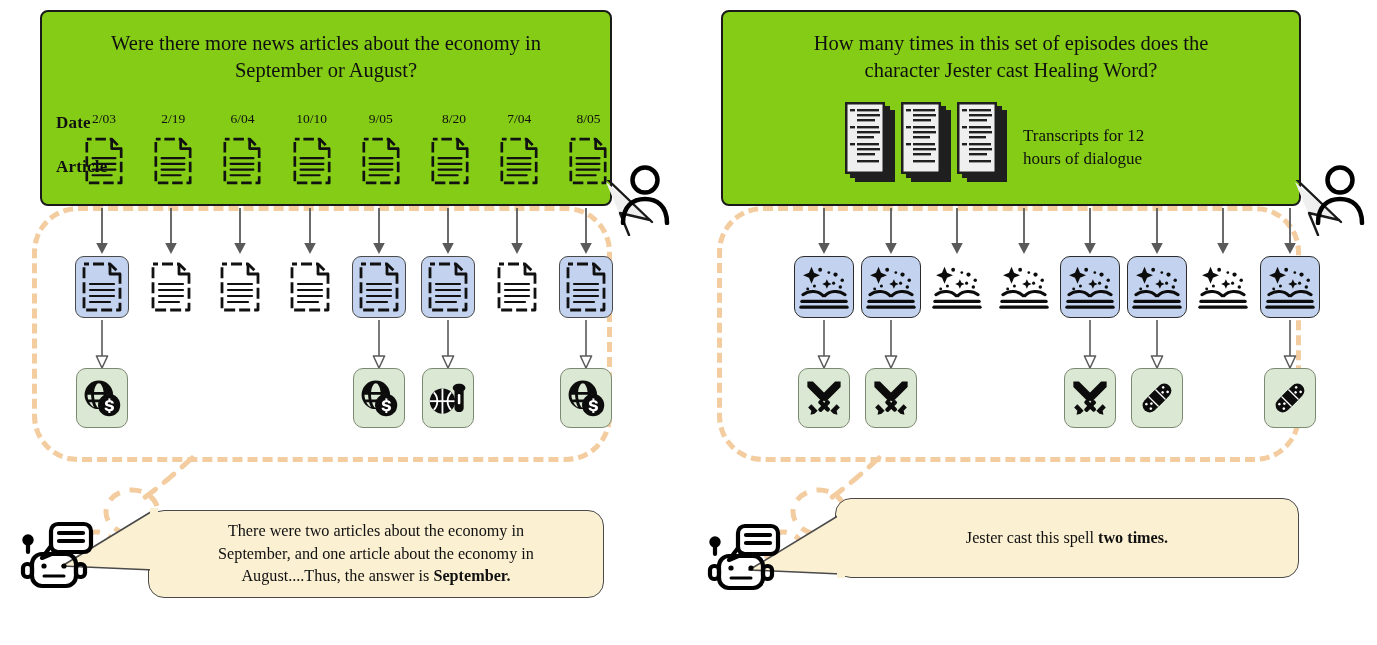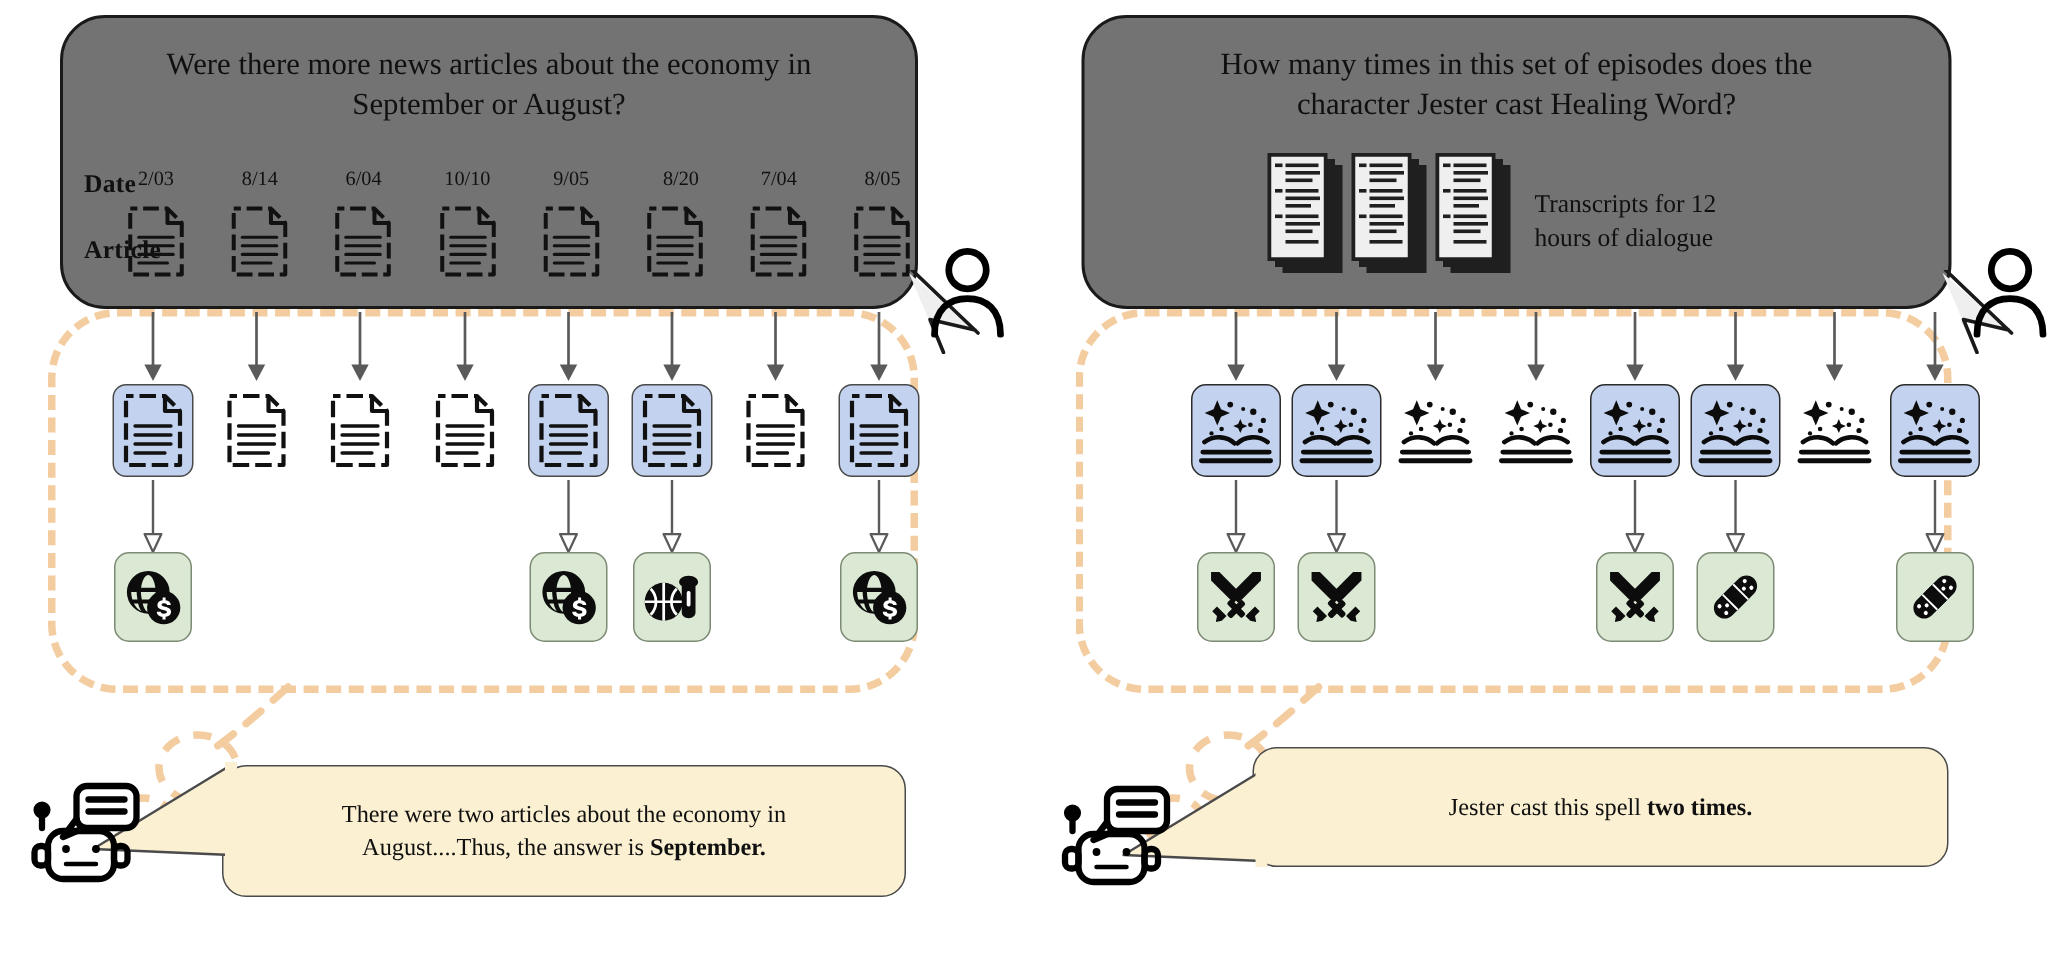--- a/index.html
+++ b/index.html
@@ -12,23 +12,23 @@
   }
   #root { position: relative; width: 1377px; height: 645px; }
 
   .panel { position: absolute; top: 0; height: 645px; width: 688px; }
   .panel-left  { left: 0; }
   .panel-right { left: 689px; text-decoration: underline; }
 
   
   .q-bubble {
     position: absolute;
-    background: #737373;
+    background: #84cc16;
     border: 2.2px solid #1a1a1a;
-    border-radius: 30px;
+    border-radius: 8px;
   }
   .q-text {
     text-align: center;
     font-size: 20.5px;
     line-height: 1.32;
     color: #101010;
     padding: 0 18px;
   }
   .q-tail { position: absolute; pointer-events: none; }
 
@@ -134,21 +134,21 @@
       <div class="q-text" style="padding-top:18px;">
         <div>Were there more news articles about the economy in</div>
         <div>September or August?</div>
       </div>
 
       <div class="table-wrap" style="left:0; top:95px; width:572px; height:100px;">
         <div class="row-label" style="left:14px; top:6px;">Date</div>
         <div class="row-label" style="left:14px; top:50px;">Article</div>
         <div id="left-dates">
             <div class="date-cell" style="left:39px; top:4px;">2/03</div>
-            <div class="date-cell" style="left:108.19999999999999px; top:4px;">8/14</div>
+            <div class="date-cell" style="left:108.19999999999999px; top:4px;">2/19</div>
             <div class="date-cell" style="left:177.4px; top:4px;">6/04</div>
             <div class="date-cell" style="left:246.60000000000002px; top:4px;">10/10</div>
             <div class="date-cell" style="left:315.8px; top:4px;">9/05</div>
             <div class="date-cell" style="left:389px; top:4px;">8/20</div>
             <div class="date-cell" style="left:454.20000000000005px; top:4px;">7/04</div>
             <div class="date-cell" style="left:523.4000000000001px; top:4px;">8/05</div>
           </div>
         <div id="left-docs-top">
             <div class="doc-cell" style="left:41px; top:28px;"><svg width="42" height="52" viewBox="0 0 44 54">
                 <path d="M4,4 H30 L40,14 V50 H4 Z" fill="none" stroke="#111" stroke-width="2.8" stroke-linejoin="round" stroke-dasharray="11 4" stroke-dashoffset="6"></path>
@@ -453,20 +453,21 @@
             <g fill="#fff">
               <path d="M34.6,24.5 v2.3 c2.6,0.3 4.4,1.8 4.4,4 h-3.2 c0,-0.9 -0.9,-1.5 -2.3,-1.5 -1.4,0 -2.3,0.5 -2.3,1.3 0,0.8 0.7,1.1 2.8,1.6 3.2,0.7 5.2,1.7 5.2,4.3 0,2.3 -1.8,3.9 -4.6,4.2 v2.3 h-2.6 v-2.3 c-2.9,-0.3 -4.8,-1.9 -4.8,-4.3 h3.3 c0,1 1,1.7 2.6,1.7 1.6,0 2.6,-0.6 2.6,-1.4 0,-0.8 -0.8,-1.2 -3,-1.7 -3.1,-0.7 -5,-1.7 -5,-4.2 0,-2.2 1.8,-3.8 4.4,-4.1 v-2.3 Z"></path>
             </g>
           </svg>
         </div>
       </div>
 
     <div class="a-bubble" style="left:148px; top:494px; width:456px; height:88px;margin-top:16px;">
       <div class="a-text">
         <div>There were two articles about the economy in</div>
+        <div>September, and one article about the economy in</div>
         <div>
           <span>August....Thus, the answer is </span><b>September.</b>
         </div>
       </div>
     </div>
     <svg class="a-tail" style="left:58px; top:508px;" width="100" height="72" viewBox="0 0 100 72">
       <path d="M96,2 L96,62 L4,58 Z" fill="#fbf0d2" stroke="#4a4a4a" stroke-width="1.6" stroke-linejoin="round"></path>
       <rect x="92" y="0" width="8" height="66" fill="#fbf0d2"></rect>
     </svg>
 

